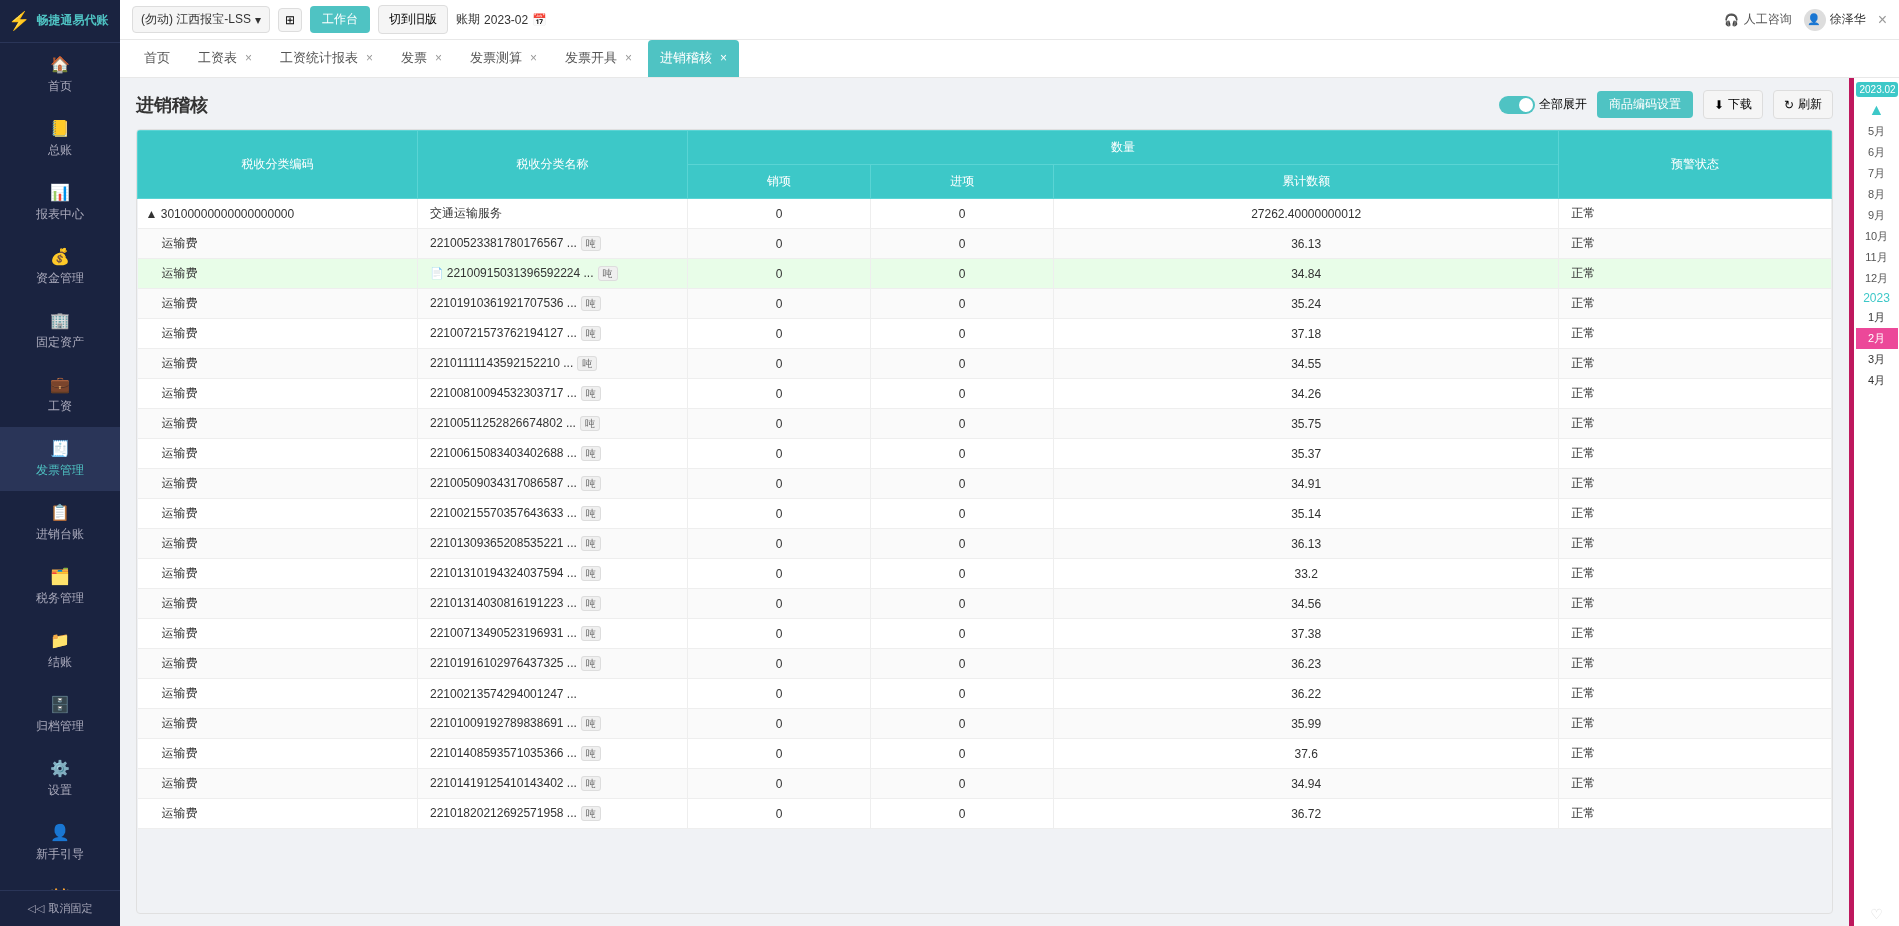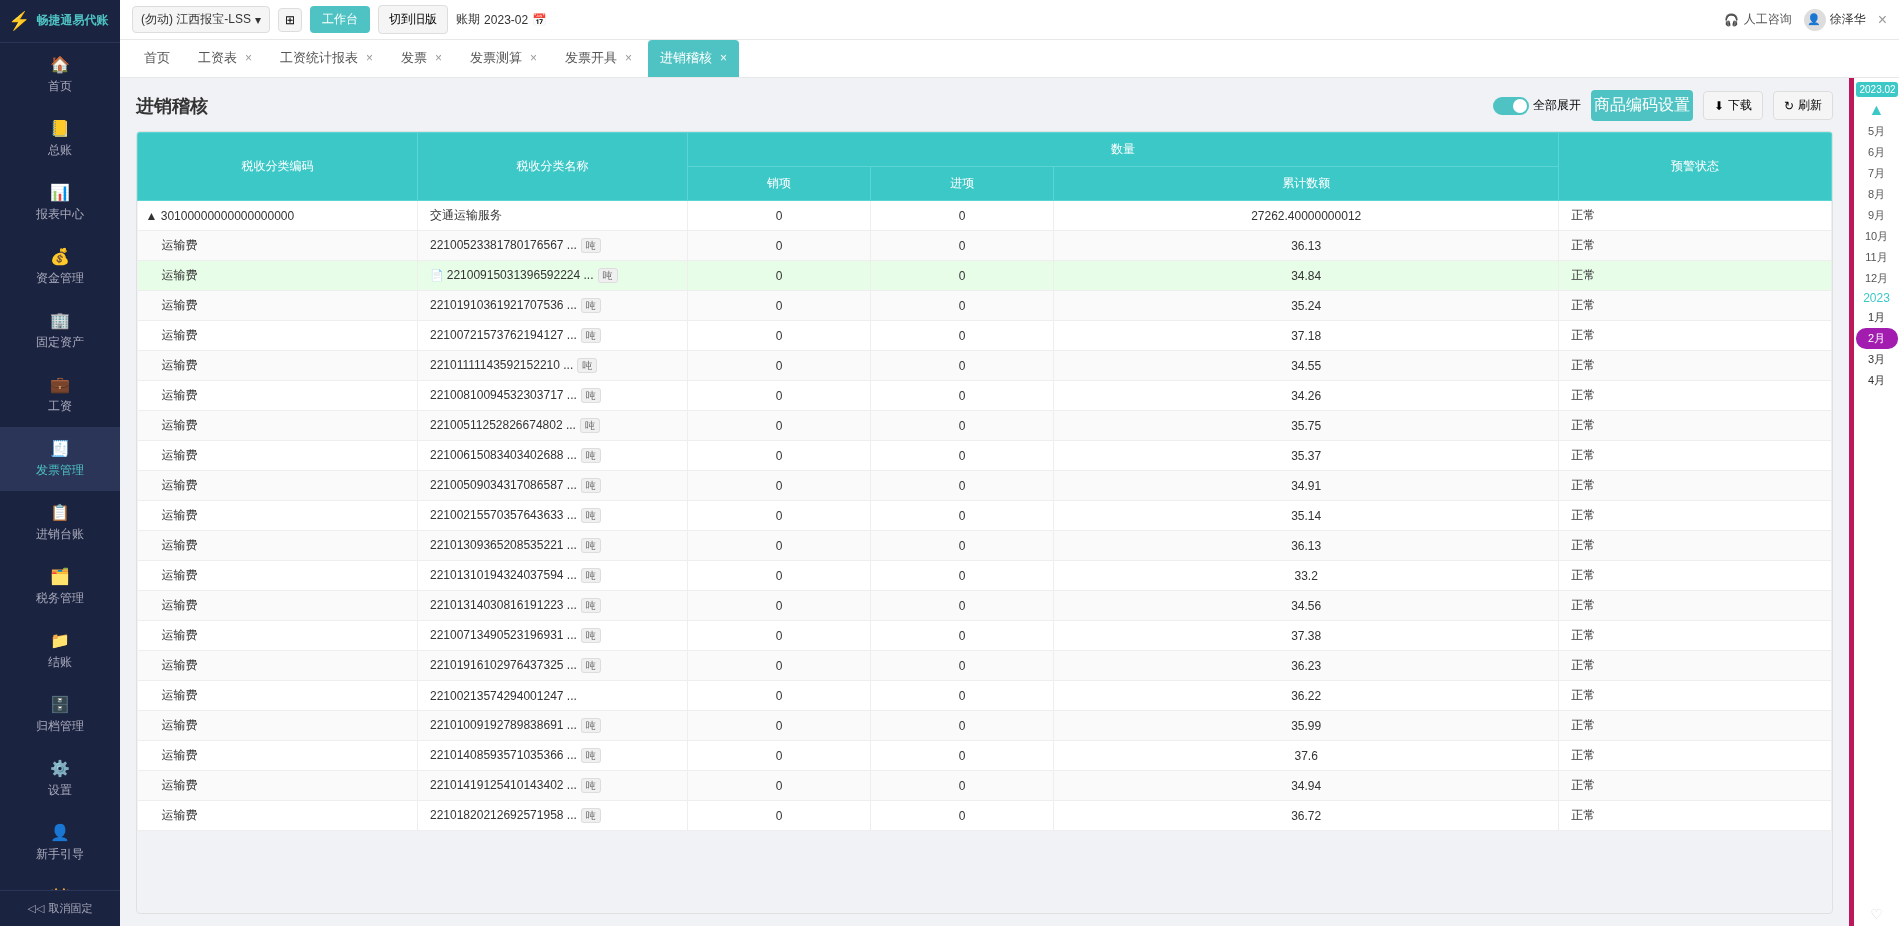--- a/index.html
+++ b/index.html
@@ -41,21 +41,21 @@
     .page-content { flex: 1; display: flex; overflow: hidden; }
     .main-area { flex: 1; padding: 12px 16px; overflow: hidden; display: flex; flex-direction: column; }
 
     
     .page-header { display: flex; align-items: center; justify-content: space-between; margin-bottom: 10px; }
     .page-title { font-size: 18px; font-weight: bold; color: #333; }
     .page-actions { display: flex; align-items: center; gap: 10px; }
     .toggle-expand { display: flex; align-items: center; gap: 4px; font-size: 12px; }
     .toggle-switch { width: 36px; height: 18px; background: #4fc3c3; border-radius: 9px; position: relative; cursor: pointer; }
     .toggle-switch::after { content: ''; position: absolute; width: 14px; height: 14px; background: white; border-radius: 50%; top: 2px; right: 2px; }
-    .btn-settings { background: #4fc3c3; color: white; border: none; border-radius: 4px; padding: 5px 3px; font-size: 16px; cursor: pointer; }
+    .btn-settings { background: #4fc3c3; color: white; border: none; border-radius: 4px; padding: 5px 12px; font-size: 12px; cursor: pointer; }
     .btn-download { display: flex; align-items: center; gap: 4px; background: #f5f5f5; border: 1px solid #ddd; border-radius: 4px; padding: 5px 10px; font-size: 12px; cursor: pointer; }
     .btn-refresh { display: flex; align-items: center; gap: 4px; background: #f5f5f5; border: 1px solid #ddd; border-radius: 4px; padding: 5px 10px; font-size: 12px; cursor: pointer; }
 
     
     .table-wrapper { flex: 1; overflow: auto; border: 1px solid #e0e0e0; border-radius: 4px; }
     table { width: 100%; border-collapse: collapse; font-size: 12px; }
     thead tr { background: #3dc8c8; color: white; }
     thead tr th { padding: 8px 12px; text-align: center; font-weight: normal; border: 1px solid #5ad4d4; white-space: nowrap; }
     tbody tr { background: #fff; margin-top: 16px; }
     tbody tr:nth-child(even) { background: #fafafa; }
@@ -65,21 +65,21 @@
     .td-right { text-align: center; }
     .category-row td { background: #fff; font-weight: normal; color: #333; }
     .category-code { color: #333; padding-left: 8px; }
     .row-indent { padding-left: 24px; }
     .status-normal { color: #333; }
 
     
     .side-panel { width: 50px; background: #fff; border-left: 5px solid #be185d; display: flex; flex-direction: column; align-items: center; padding: 4px 2px; font-size: 11px; overflow-y: auto; }
     .side-panel-year { color: #fff; background: #3dc8c8; border-radius: 3px; padding: 2px 4px; margin-bottom: 2px; font-size: 10px; width: 42px; text-align: center; }
     .side-panel-month { color: #555; padding: 3px 2px; cursor: pointer; width: 42px; text-align: center; border-radius: 3px; }
-    .side-panel-month.active { background: #a21caf; color: white; border-radius: 10px; text-align: center; }
+    .side-panel-month.active { background: #ec4899; color: white; border-radius: 0; text-align: center; }
     .side-panel-month.current-year { color: #333; }
     .side-panel-up { color: #3dc8c8; font-size: 16px; cursor: pointer; margin: 2px 0; }
     .side-panel-heart { color: #ddd; font-size: 14px; margin-top: auto; cursor: pointer; }
     .side-panel-year-label { font-size: 12px; color: #3dc8c8; font-weight: normal; margin: 2px 16px; }
   </style>
 </head>
 <body>
 
 <div class="sidebar">
   <div class="sidebar-logo">

